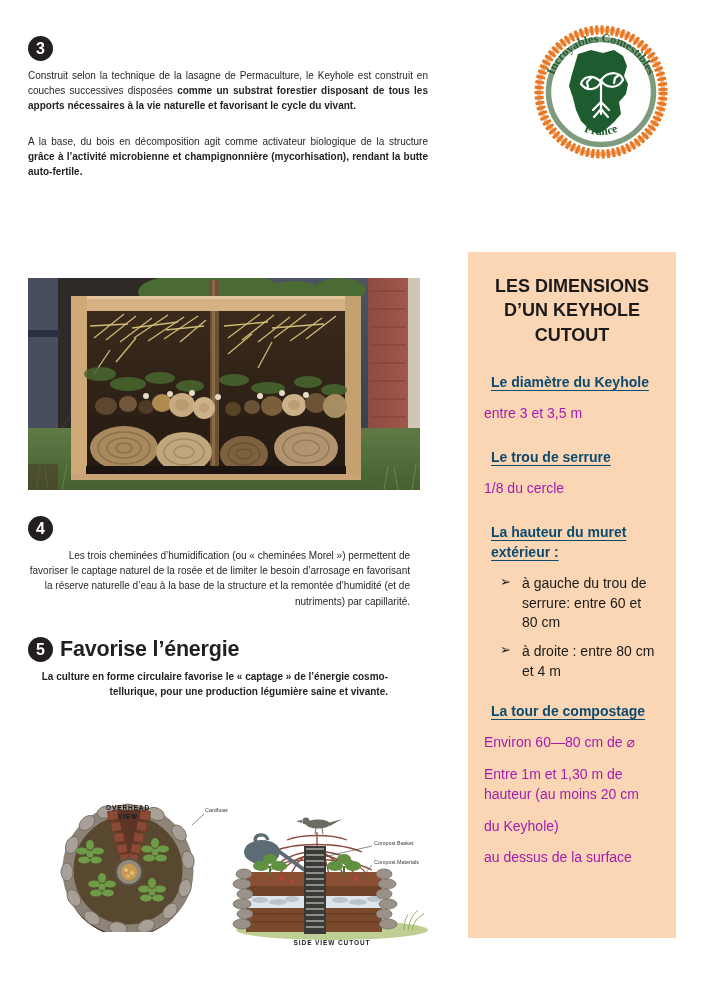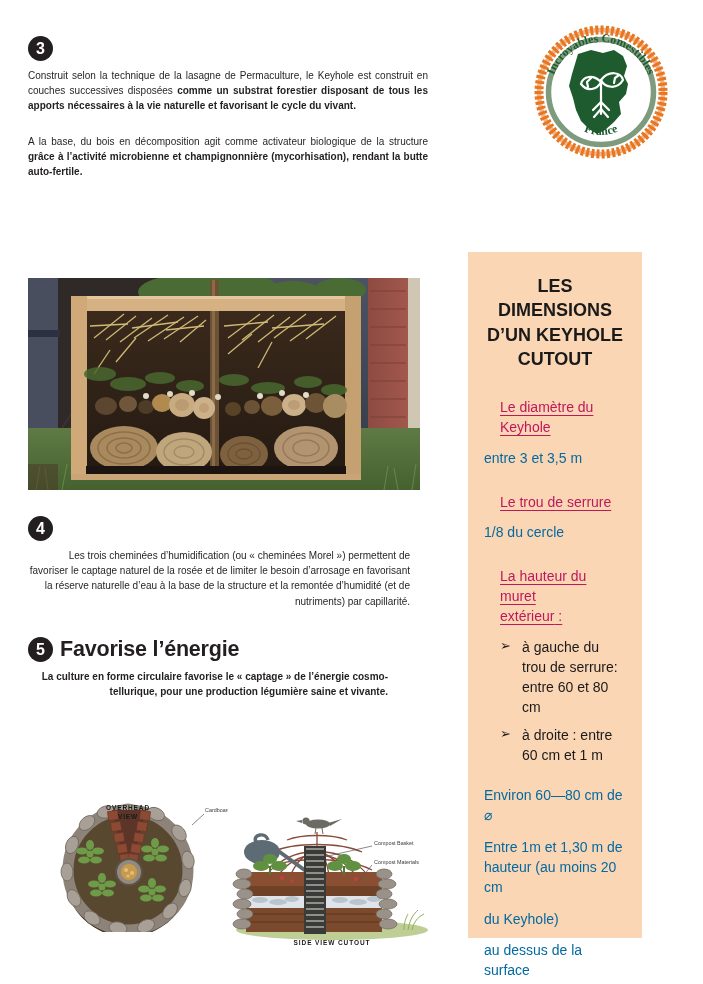--- a/index.html
+++ b/index.html
@@ -103,46 +103,46 @@
     top: 22px;
     width: 140px;
     height: 140px;
   }
 
   
   #dimensions-panel {
     position: absolute;
     left: 468px;
     top: 252px;
-    width: 174px;
+    width: 208px;
     height: 686px;
     background: #fbd6b4;
     padding: 22px 16px 4px 16px;
   }
   #panel-title {
     font-size: 18px;
     font-weight: bold;
     text-align: center;
     line-height: 1.36;
     color: #1a1a1a;
     margin: 0 0 26px 0;
   }
   .panel-heading {
     font-size: 14px;
-    font-weight: normal;
+    font-weight: bold;
     text-decoration: underline;
     text-underline-offset: 2.5px;
-    color: #be185d;
-    margin: 0 0 11px 16px;
+    color: #0c4a6e;
+    margin: 0 0 11px 7px;
     line-height: 1.42;
   }
   .panel-heading .nounderline { text-decoration: none; }
   .panel-text {
     font-size: 14px;
-    color: #0369a1;
+    color: #a21caf;
     margin: 0 0 24px 0;
     line-height: 1.42;
   }
   .panel-text.tight { margin-bottom: 12px; }
   .panel-bullets {
     list-style: none;
     margin: 0 0 20px 0;
     padding: 0 0 0 16px;
   }
   .panel-bullets li {
@@ -652,24 +652,25 @@
       <span>La hauteur du  muret</span><br>
       <span>extérieur</span><span class="nounderline"> :</span>
     </div>
     <ul class="panel-bullets">
       <li>
         <span class="arrow">➢</span>
         <span>à gauche du trou de serrure: entre 60 et 80 cm</span>
       </li>
       <li>
         <span class="arrow">➢</span>
-        <span>à droite : entre 60 cm et 1 m</span>
+        <span>à droite : entre 80 cm et 4 m</span>
       </li>
     </ul>
   </div>
 
   <div>
+    <div class="panel-heading">La tour de compostage</div>
     <p class="panel-text tight">Environ 60—80 cm de ⌀</p>
     <p class="panel-text tight">Entre 1m et 1,30 m de hauteur (au moins 20 cm</p>
     <p class="panel-text tight">du Keyhole)</p>
     <p class="panel-text tight">au dessus de la surface</p>
   </div>
 </aside>
 
 </body></html>

